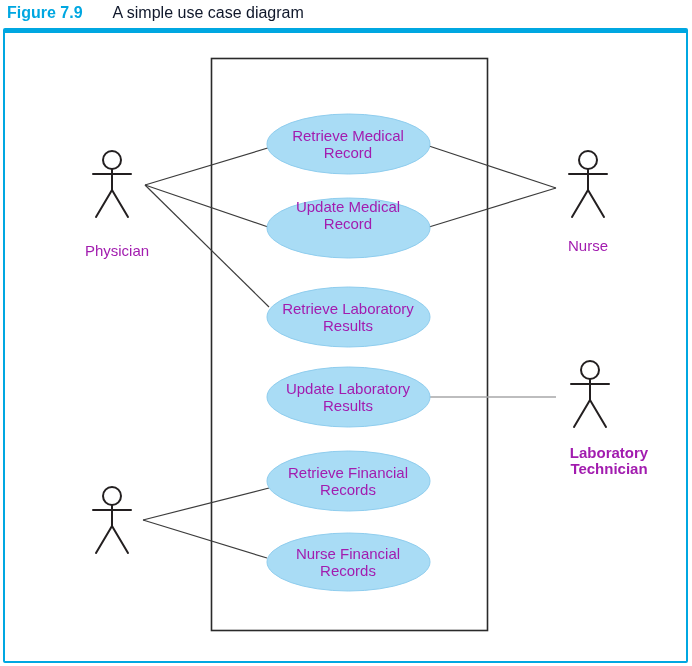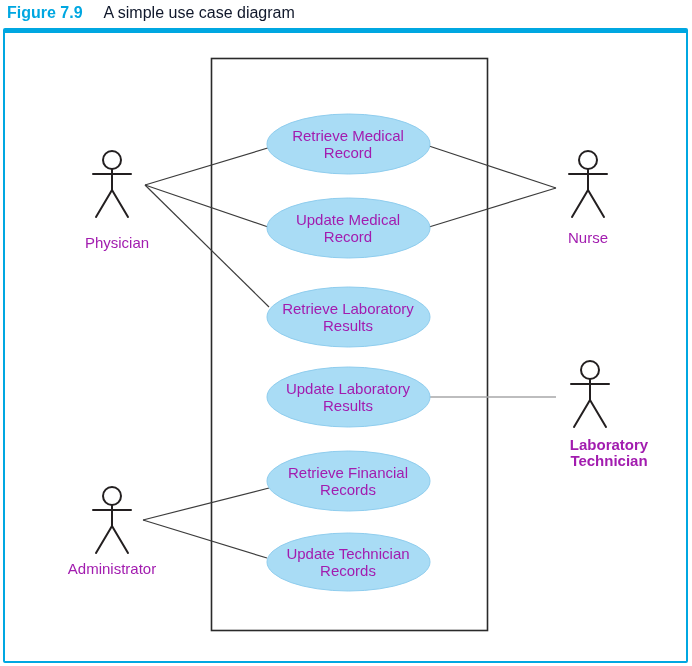--- a/index.html
+++ b/index.html
@@ -1,32 +1,32 @@
 <!DOCTYPE html>
 <html><head>
 <meta charset="utf-8">
 <style>
   html,body{margin:0;padding:0;background:#ffffff;}
   .page{
     position:relative;width:692px;height:666px;overflow:hidden;
     font-family:"Liberation Sans",sans-serif;color:#231F20;background:#fff;
   }
   .caption{position:absolute;left:7px;top:3px;font-size:16px;line-height:20px;white-space:nowrap;}
-  .caption .fig{color:#00A7E1;font-weight:bold;margin-right:21px;}
+  .caption .fig{color:#00A7E1;font-weight:bold;margin-right:30px;}
   .caption .cap{color:#0f172a;font-weight:normal;}
   .frame{
     position:absolute;left:3px;top:28px;width:685px;height:635px;box-sizing:border-box;
     border:2px solid #00A7E1;border-top-width:5px;border-radius:2px;background:#fff;
   }
   svg.diagram{position:absolute;left:0;top:0;width:692px;height:666px;}
   .lbl{position:absolute;text-align:center;color:#a21caf;}
   .system-title{position:absolute;left:219px;top:64px;font-size:15px;color:#231F20;}
   .uc-label{width:150px;font-size:15px;line-height:17px;}
   .uc-label span{display:block;}
-  .actor-label{width:120px;font-size:15px;line-height:16px;}
+  .actor-label{width:120px;font-size:15px;line-height:16px;margin-top:8px;}
   .actor-label span{display:block;}
 </style>
 </head>
 <body>
 
 <div class="page">
 
   <div class="caption">
     <span class="fig">Figure 7.9</span><span class="cap">A simple use case diagram</span>
   </div>
@@ -70,48 +70,45 @@
     <use href="#actor-shape" x="566" y="150"></use>
     <use href="#actor-shape" x="568" y="360"></use>
     <use href="#actor-shape" x="90" y="486"></use>
   </svg>
 
 
   <div class="lbl uc-label" style="left:273px;top:127px;">
     <span>Retrieve Medical</span>
     <span>Record</span>
   </div>
-  <div class="lbl uc-label" style="left:273px;top:211px;">
+  <div class="lbl uc-label" style="left:273px;top:198px;">
     <span>Update Medical</span>
     <span>Record</span>
   </div>
   <div class="lbl uc-label" style="left:273px;top:300px;text-align:center;">
     <span>Retrieve Laboratory</span>
     <span>Results</span>
   </div>
   <div class="lbl uc-label" style="left:273px;top:380px;">
     <span>Update Laboratory</span>
     <span>Results</span>
   </div>
   <div class="lbl uc-label" style="left:273px;top:464px;">
     <span>Retrieve Financial</span>
     <span>Records</span>
   </div>
   <div class="lbl uc-label" style="left:273px;top:545px;">
-    <span>Update Technician</span>
+    <span>Nurse Financial</span>
     <span>Records</span>
   </div>
 
   <div class="lbl actor-label" style="left:57px;top:235px;">
     <span>Physician</span>
   </div>
   <div class="lbl actor-label" style="left:528px;top:230px;">
     <span>Nurse</span>
   </div>
   <div class="lbl actor-label" style="left:549px;top:437px;font-weight:bold;">
     <span>Laboratory</span>
     <span>Technician</span>
   </div>
-  <div class="lbl actor-label" style="left:52px;top:561px;">
-    <span>Administrator</span>
-  </div>
 
 </div>
 
 </body></html>

